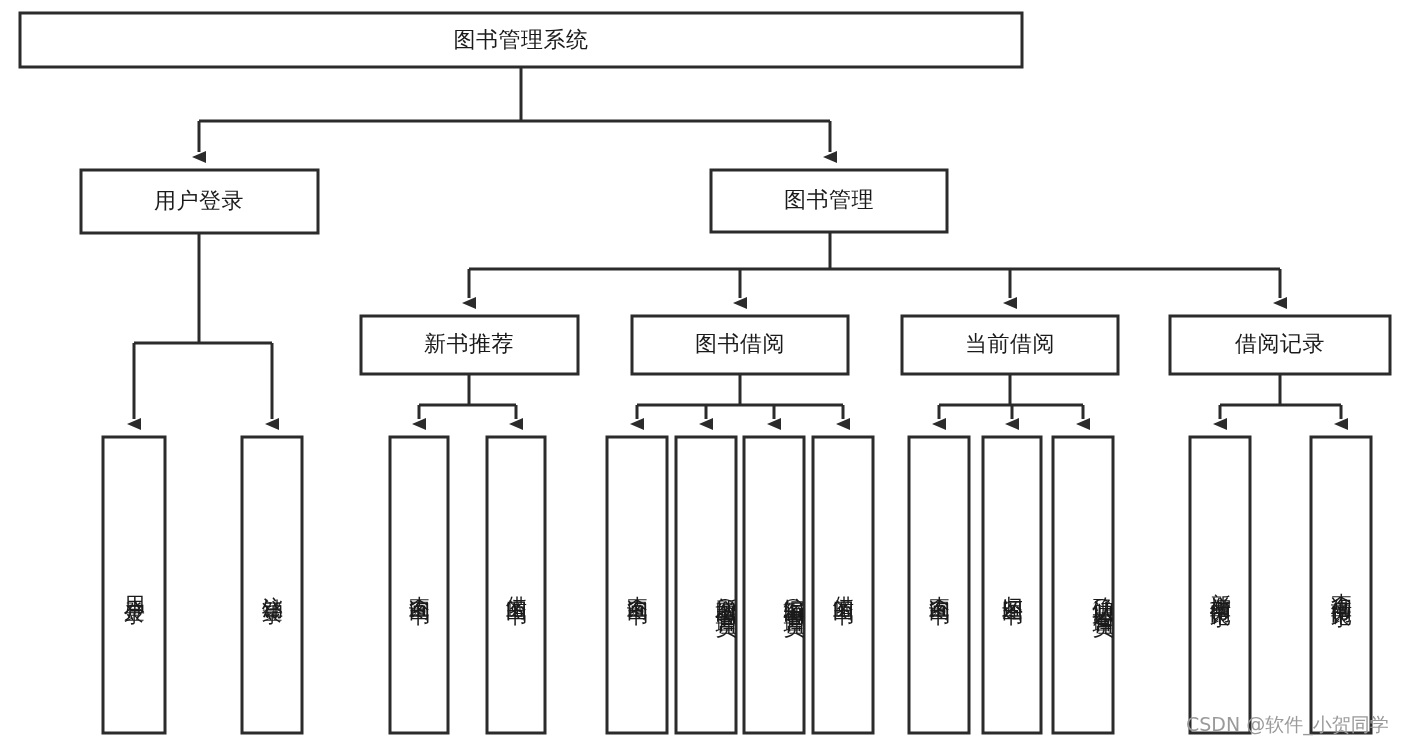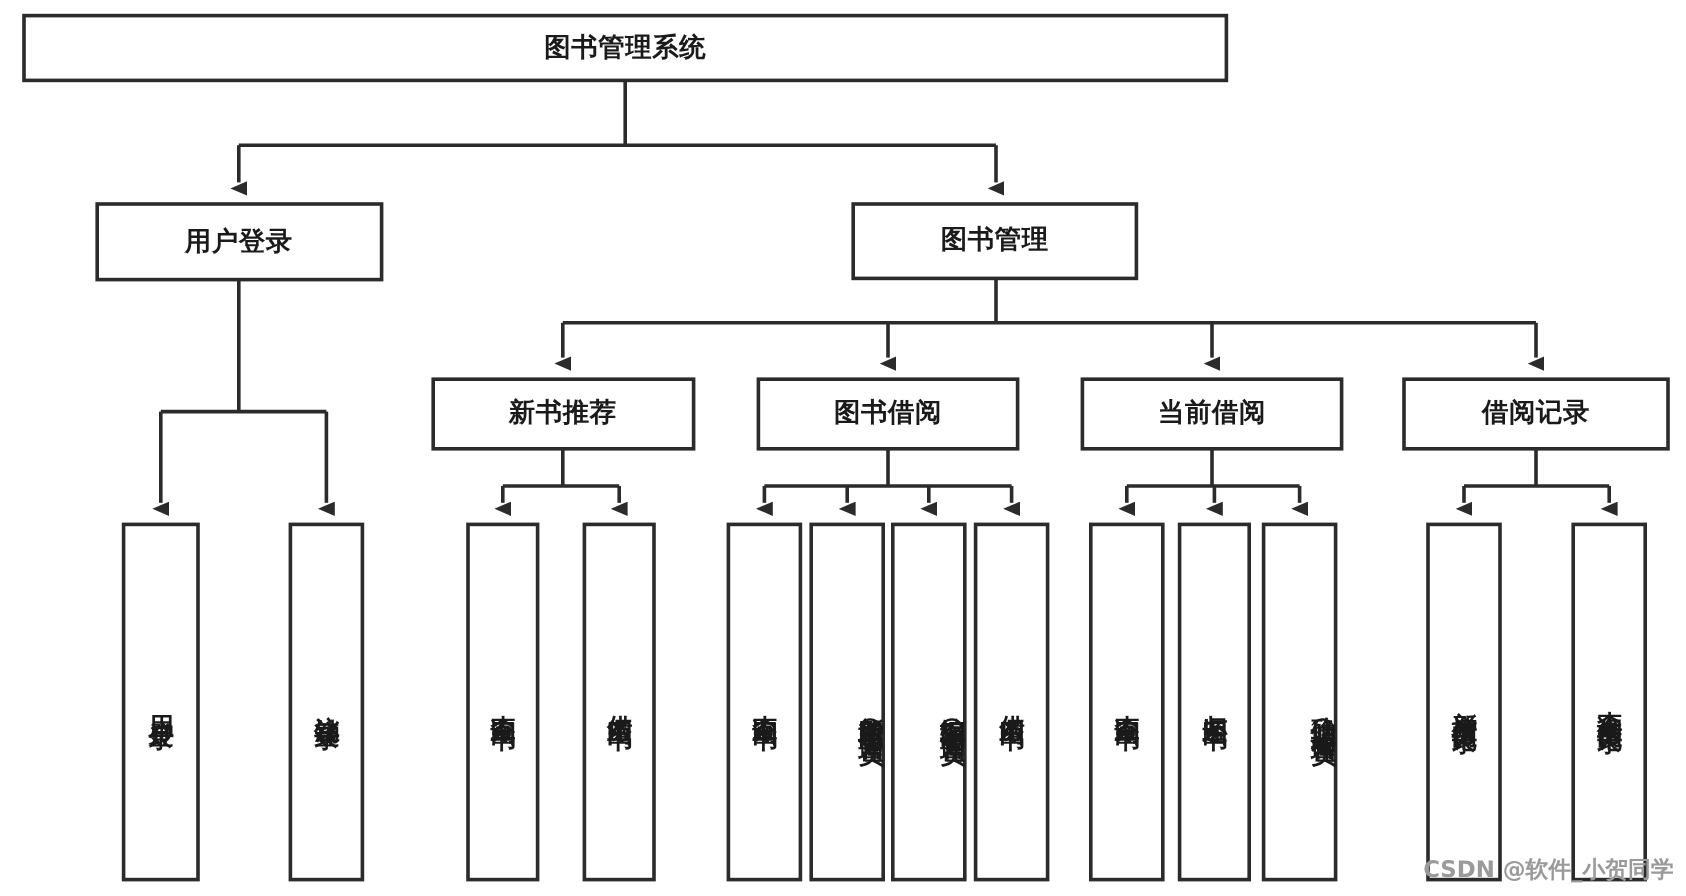--- a/index.html
+++ b/index.html
@@ -11,21 +11,20 @@
     width: 1405px;
     height: 747px;
     overflow: hidden;
     font-family: "DejaVu Sans", "Liberation Sans", sans-serif;
   }
   #diagram-root {
     position: relative;
     width: 1405px;
     height: 634px;
     background: #ffffff;
-    font-weight: bold;
   }
   svg.diagram-canvas {
     position: absolute;
     left: 0;
     top: 0;
     width: 1405px;
     height: 747px;
     display: block;
   }
   .node-box {

